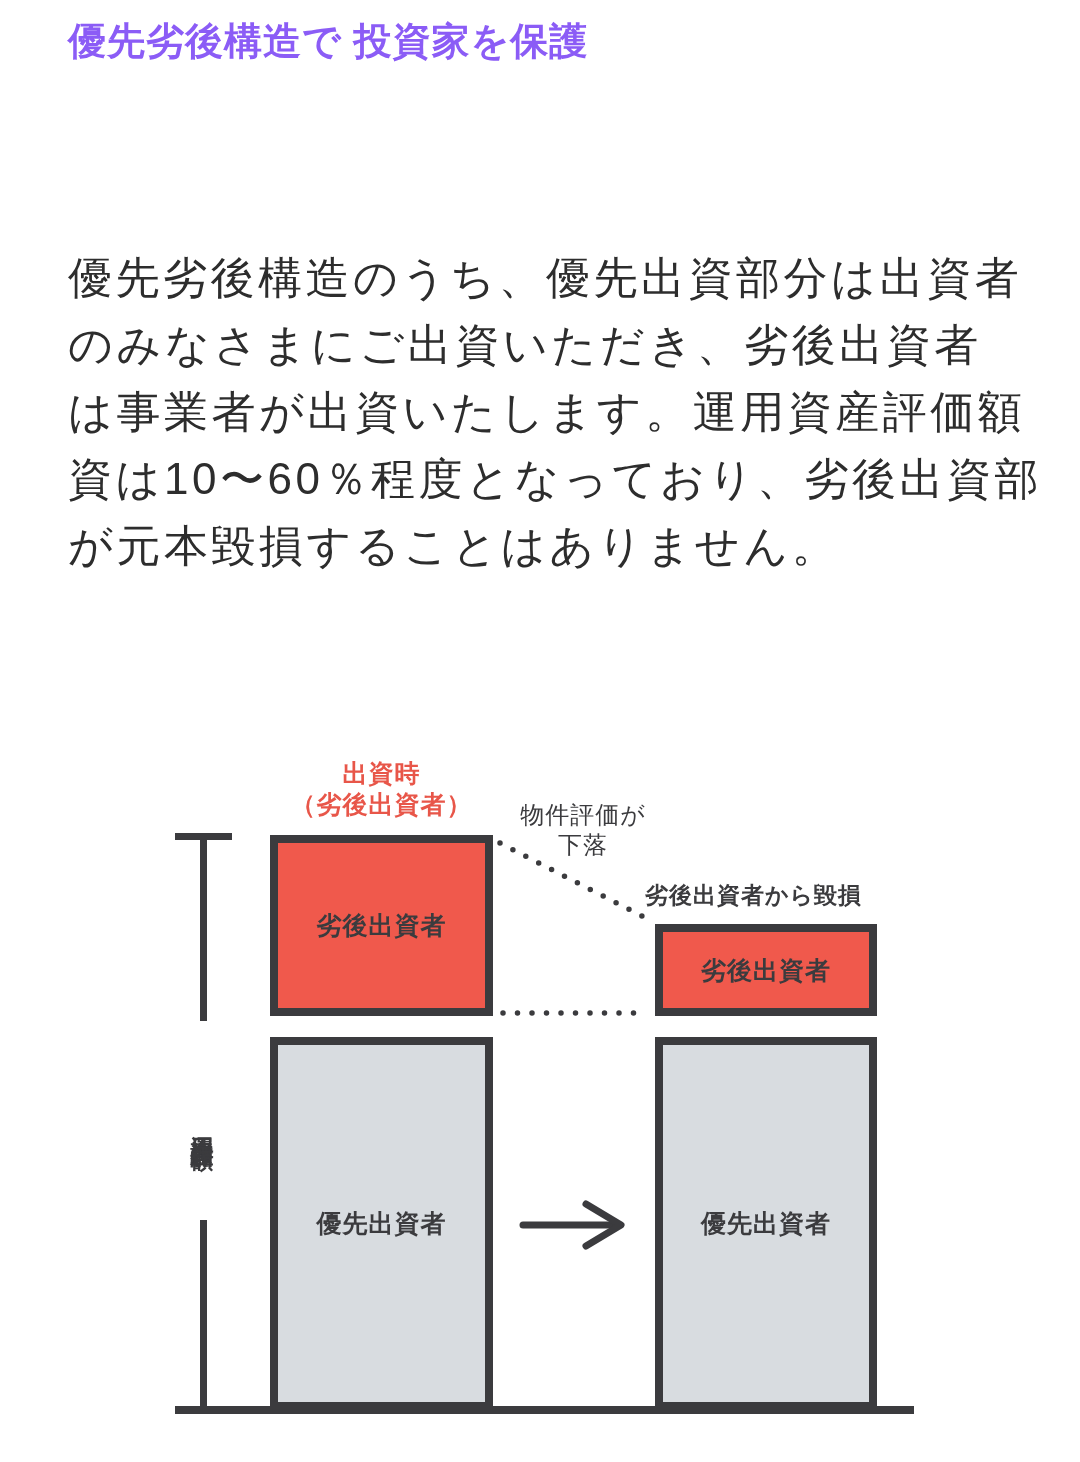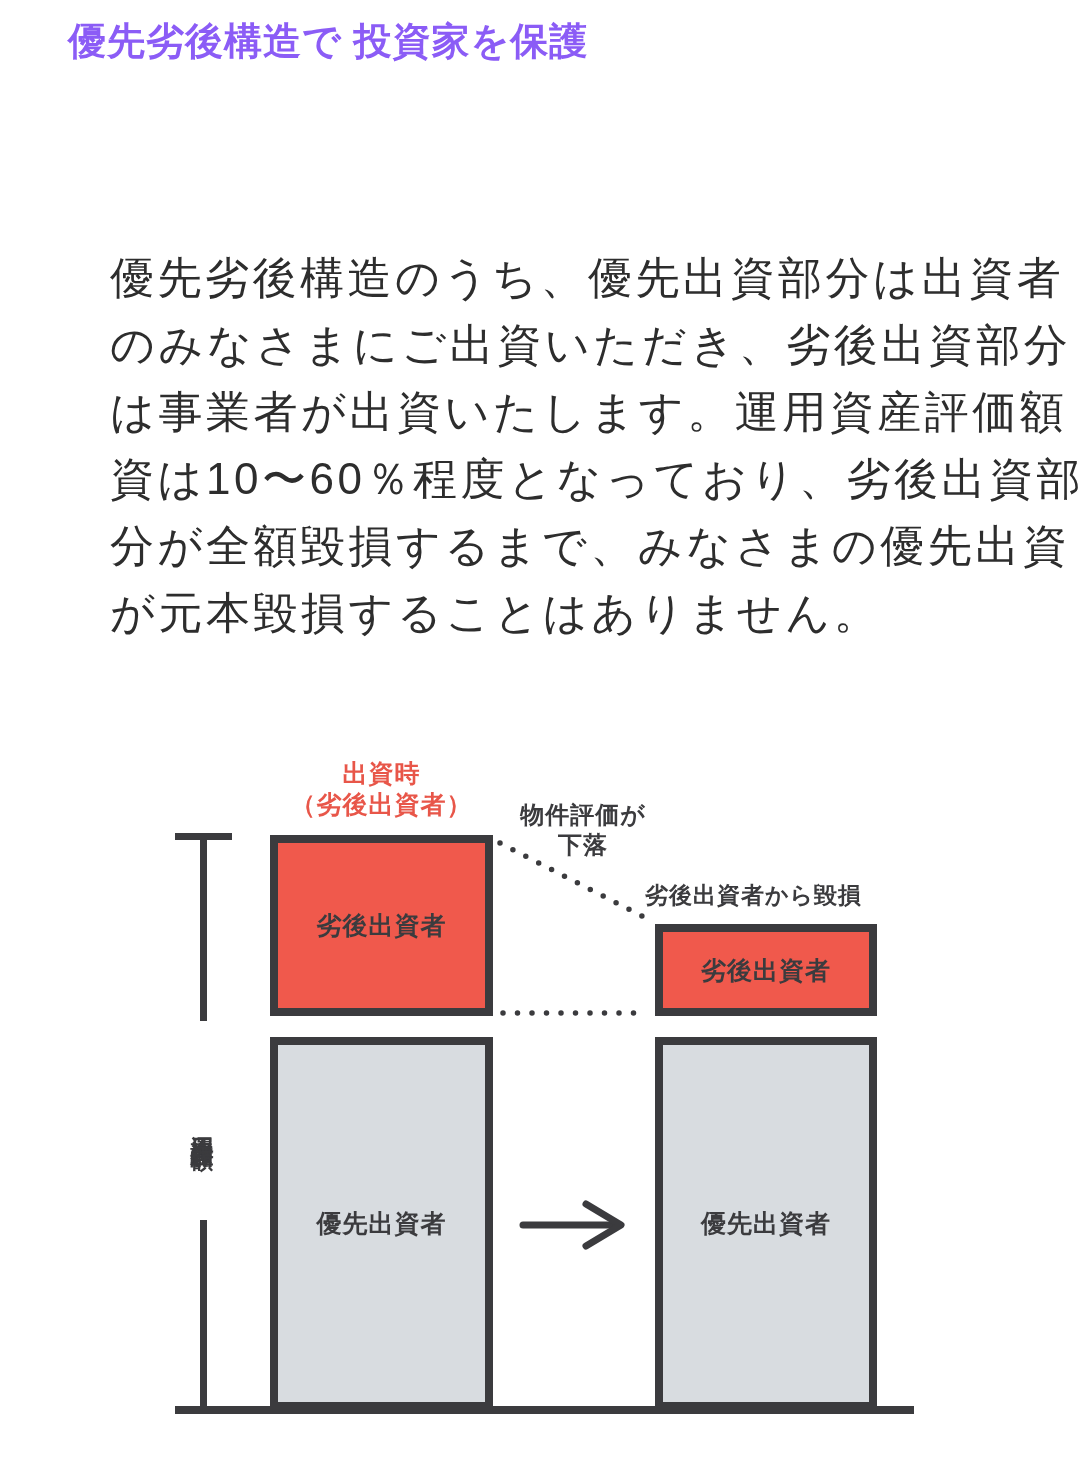--- a/index.html
+++ b/index.html
@@ -13,34 +13,33 @@
   }
   .title {
     position: absolute; left: 68px; top: 16px; margin: 0;
     font-size: 38px; font-weight: 800; letter-spacing: 1px;
     color: #8b5cf6; white-space: nowrap;
   }
   .body-text {
     position: absolute; left: 68px; top: 244px; width: 960px;
     font-size: 44px; font-weight: 400; letter-spacing: 3.5px;
     color: #2d2d2d;
-    margin-left: 42px;
   }
   .body-line { height: 67px; line-height: 67px; white-space: nowrap; }
 
   .diagram { position: absolute; left: 0; top: 4px; width: 896px; height: 1462px; }
 
   .caption-red {
     position: absolute; left: 270px; top: 754px; width: 223px;
     text-align: center; font-size: 25px; font-weight: 700; line-height: 31px;
     letter-spacing: 1px; color: var(--caption-red, #e85649); white-space: nowrap;
   }
   .decline-caption {
     position: absolute; left: 490px; top: 796px; width: 186px;
-    text-align: center; font-size: 24px; font-weight: 700; line-height: 30px;
+    text-align: center; font-size: 24px; font-weight: 400; line-height: 30px;
     letter-spacing: 1px; color: var(--stroke, #3b3b3e); white-space: nowrap;
   }
   .loss-caption {
     position: absolute; left: 645px; top: 876px; width: 242px;
     text-align: left; font-size: 23px; font-weight: 700;
     letter-spacing: 1px; color: var(--stroke, #3b3b3e); white-space: nowrap;
   }
 
   .axis-cap {
     position: absolute; left: 175px; top: 829px; width: 57px; height: 7px;
@@ -89,24 +88,23 @@
 </style>
 </head>
 <body>
 
 <main>
 
   <h1 class="title">優先劣後構造で 投資家を保護</h1>
 
   <div class="body-text">
     <div class="body-line">優先劣後構造のうち、優先出資部分は出資者</div>
-    <div class="body-line">のみなさまにご出資いただき、劣後出資部分</div>
+    <div class="body-line">のみなさまにご出資いただき、劣後出資者</div>
     <div class="body-line">は事業者が出資いたします。運用資産評価額</div>
     <div class="body-line">資は10〜60％程度となっており、劣後出資部</div>
-    <div class="body-line">分が全額毀損するまで、みなさまの優先出資</div>
     <div class="body-line">が元本毀損することはありません。</div>
   </div>
 
   <section class="diagram">
 
     <div class="caption-red">
       <div>出資時</div>
       <div>（劣後出資者）</div>
     </div>
 

